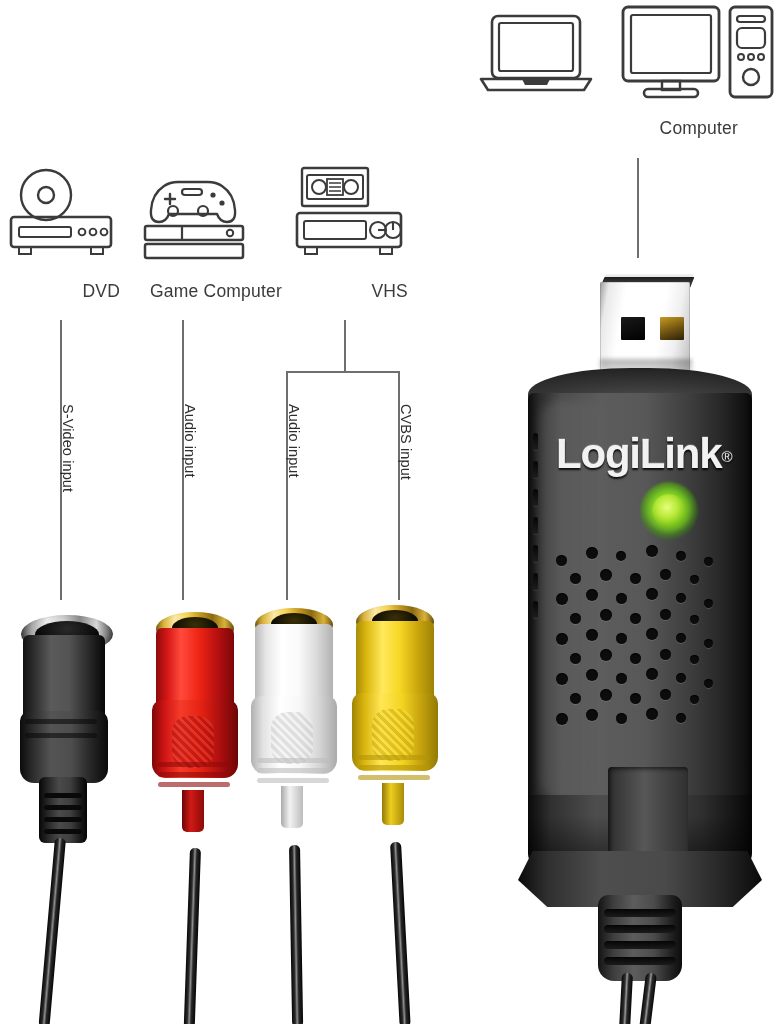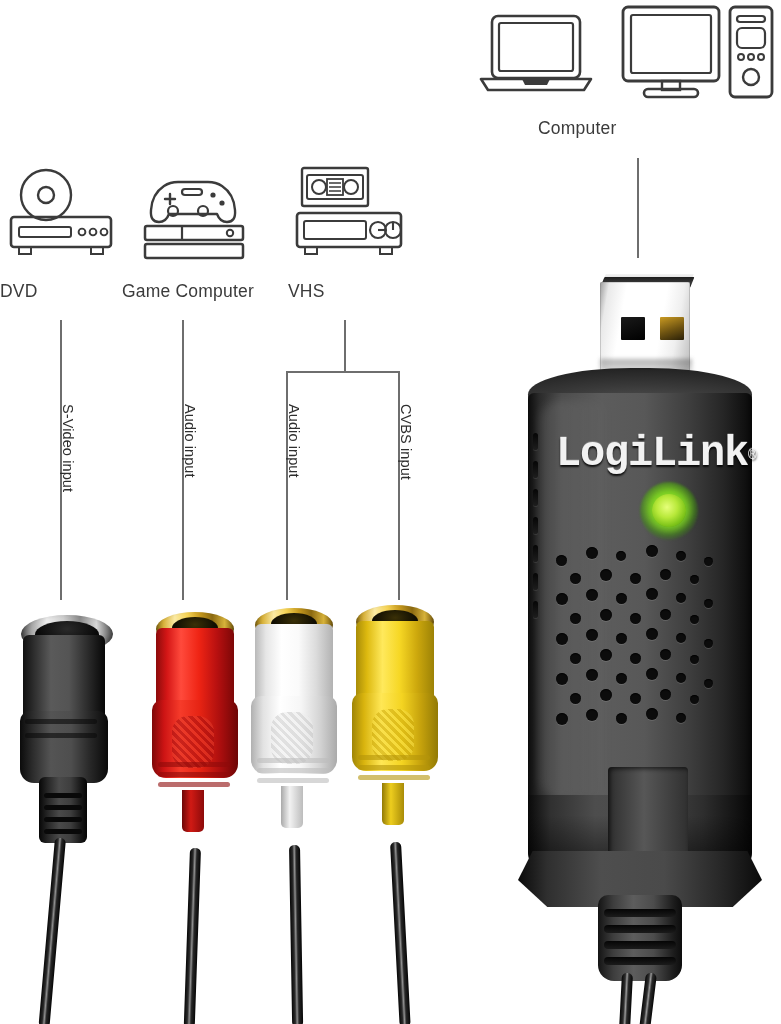--- a/index.html
+++ b/index.html
@@ -15,21 +15,21 @@
     background:#ffffff;
     overflow:hidden;
   }
 
   
   .dev-label{
     position:absolute;
     font-size:17.5px;
     color:#3b3b3b;
     letter-spacing:.2px;
-    text-align:left;
+    text-align:right;
     white-space:nowrap;
     font-family:"Liberation Sans", sans-serif;
   }
 
   
   .vlabel{
     position:absolute;
     font-size:14.5px;
     color:#2e2e2e;
     white-space:nowrap;
@@ -121,21 +121,21 @@
     position:absolute;left:33px;width:5px;height:17px;border-radius:3px;
     background:linear-gradient(180deg,#050505,#1e1e1e);
     box-shadow:0 1px 0 rgba(120,120,120,.25);
   }
 
   
   .brand{
     position:absolute;left:56px;top:175px;
     font-size:42px;font-weight:bold;letter-spacing:-1.2px;
     color:#f2f2f2;
-    font-family:Liberation Mono, monospace;
+    font-family:Liberation Sans, sans-serif;
     text-shadow:0 2px 2px rgba(0,0,0,.85), 0 -1px 0 rgba(255,255,255,.18);
     white-space:nowrap;
   }
   .brand sup{font-size:15px;vertical-align:6px;font-weight:normal;letter-spacing:0;}
 
   
   .led-halo{
     position:absolute;left:140px;top:227px;width:58px;height:58px;border-radius:50%;
     background:radial-gradient(circle at 48% 44%,rgba(190,255,60,.95) 0%,rgba(120,215,25,.85) 34%,rgba(60,150,10,.45) 62%,rgba(40,90,5,0) 78%);
     filter:blur(1.2px);

